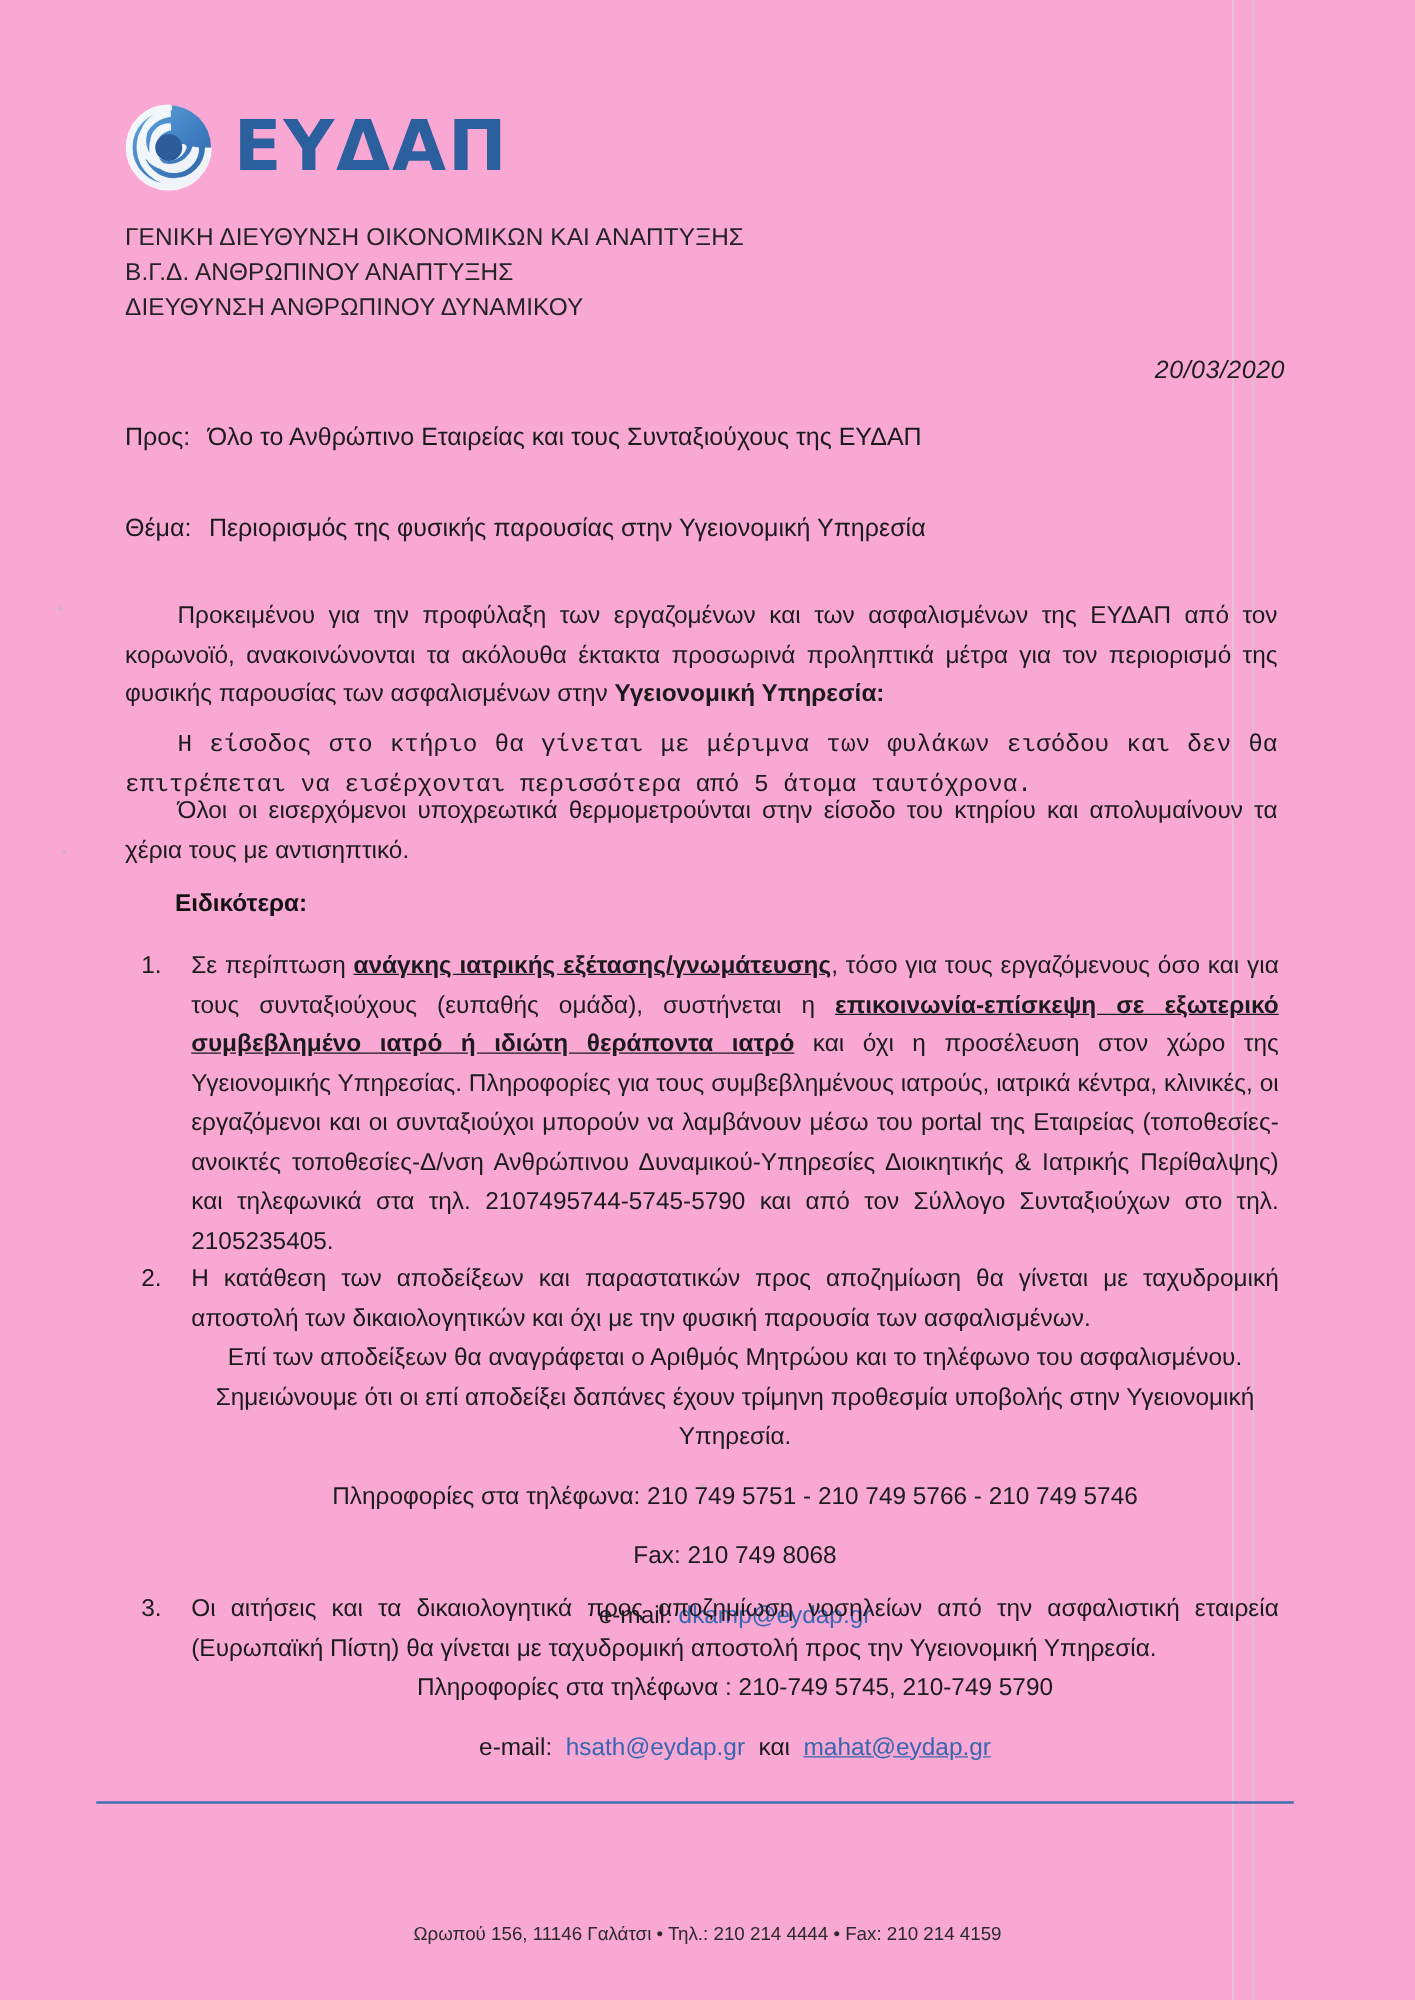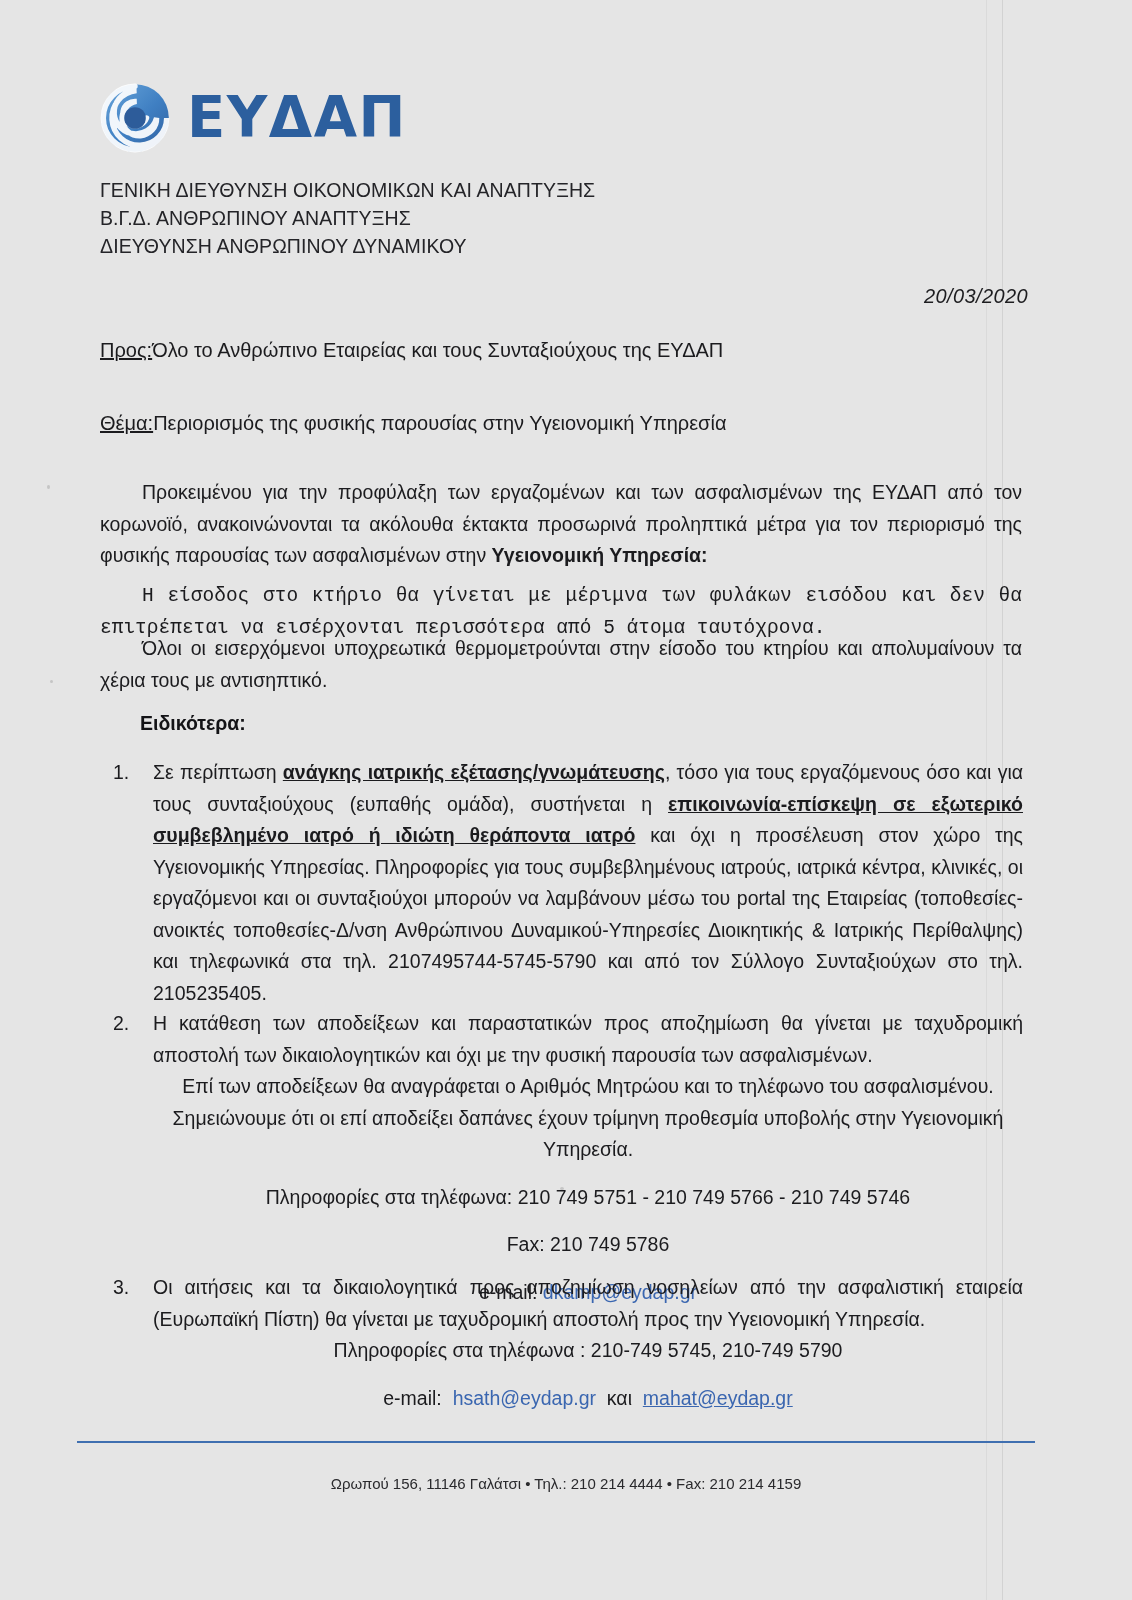--- a/index.html
+++ b/index.html
@@ -15,21 +15,21 @@
     overflow: hidden;
     font-family: "Liberation Sans", "DejaVu Sans", sans-serif;
     color: #17171a;
     -webkit-font-smoothing: antialiased;
   }
 
   
   .page {
     position: absolute;
     inset: 0;
-    background: #e5e5e5;
+    background: #f9a8d4;
   }
   .scanline-v {
     position: absolute;
     top: 0;
     bottom: 0;
     width: 1px;
     background: #d8d8d8;
     opacity: .85;
     pointer-events: none;
   }
@@ -95,21 +95,21 @@
 
   
   .field {
     position: absolute;
     left: 100px;
     font-size: 20px;
     line-height: 28px;
     color: #1b1b1e;
     white-space: nowrap;
   }
-  .field .k { margin-right: 0; text-decoration: underline; }
+  .field .k { margin-right: 14px; }
   .field-pros { top: 336px; }
   .field-thema { top: 409px; text-align: center; }
 
   
   .para {
     position: absolute;
     left: 100px;
     width: 922px;
     font-size: 19.5px;
     line-height: 31.5px;
@@ -173,21 +173,21 @@
     position: absolute;
     left: 77px;
     top: 1441px;
     width: 958px;
     height: 2px;
     background: #3f6fb0;
   }
   .footer-text {
     position: absolute;
     left: 0;
-    top: 1472px;
+    top: 1536px;
     width: 1132px;
     text-align: center;
     font-size: 15px;
     line-height: 23px;
     color: #2a2a2d;
   }
 </style>
 </head>
 <body>
 
@@ -258,21 +258,21 @@
         </div>
       </div>
 
       <div class="li li-2">
         <div class="num">2.</div>
         <div class="body">
           <span>Η κατάθεση των αποδείξεων και παραστατικών προς αποζημίωση θα γίνεται με ταχυδρομική αποστολή των δικαιολογητικών και όχι με την φυσική παρουσία των ασφαλισμένων.</span>
           <div class="sub" style="margin-top:0">Επί των αποδείξεων θα αναγράφεται ο Αριθμός Μητρώου και το τηλέφωνο του ασφαλισμένου.</div>
           <div class="sub" style="margin-top:0">Σημειώνουμε ότι οι επί αποδείξει δαπάνες έχουν τρίμηνη προθεσμία υποβολής στην Υγειονομική Υπηρεσία.</div>
           <div class="sub">Πληροφορίες στα τηλέφωνα: 210 749 5751 - 210 749 5766 - 210 749 5746</div>
-          <div class="sub">Fax: 210 749 5786</div>
+          <div class="sub">Fax: 210 749 8068</div>
           <div class="sub">
             <span>e-mail:</span>
             <span class="mail">dkamp@eydap.gr</span>
           </div>
         </div>
       </div>
 
       <div class="li li-3">
         <div class="num">3.</div>
         <div class="body">

